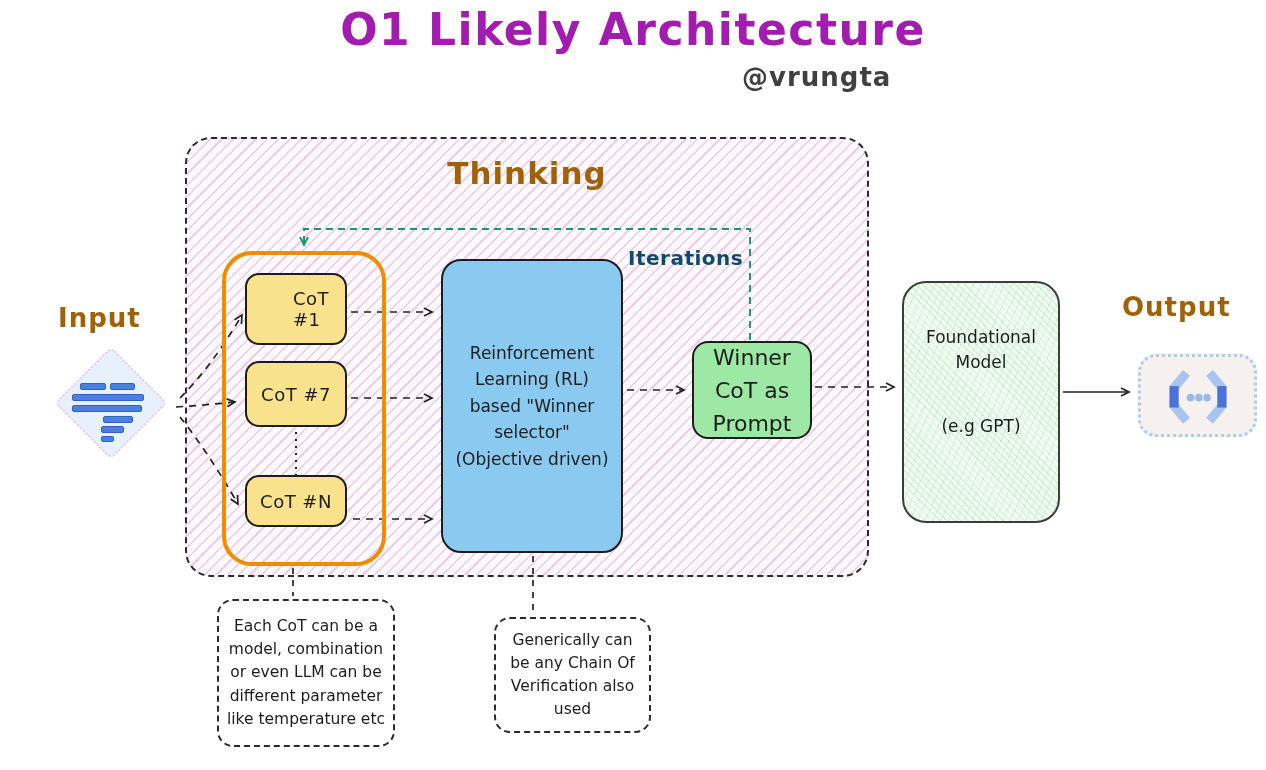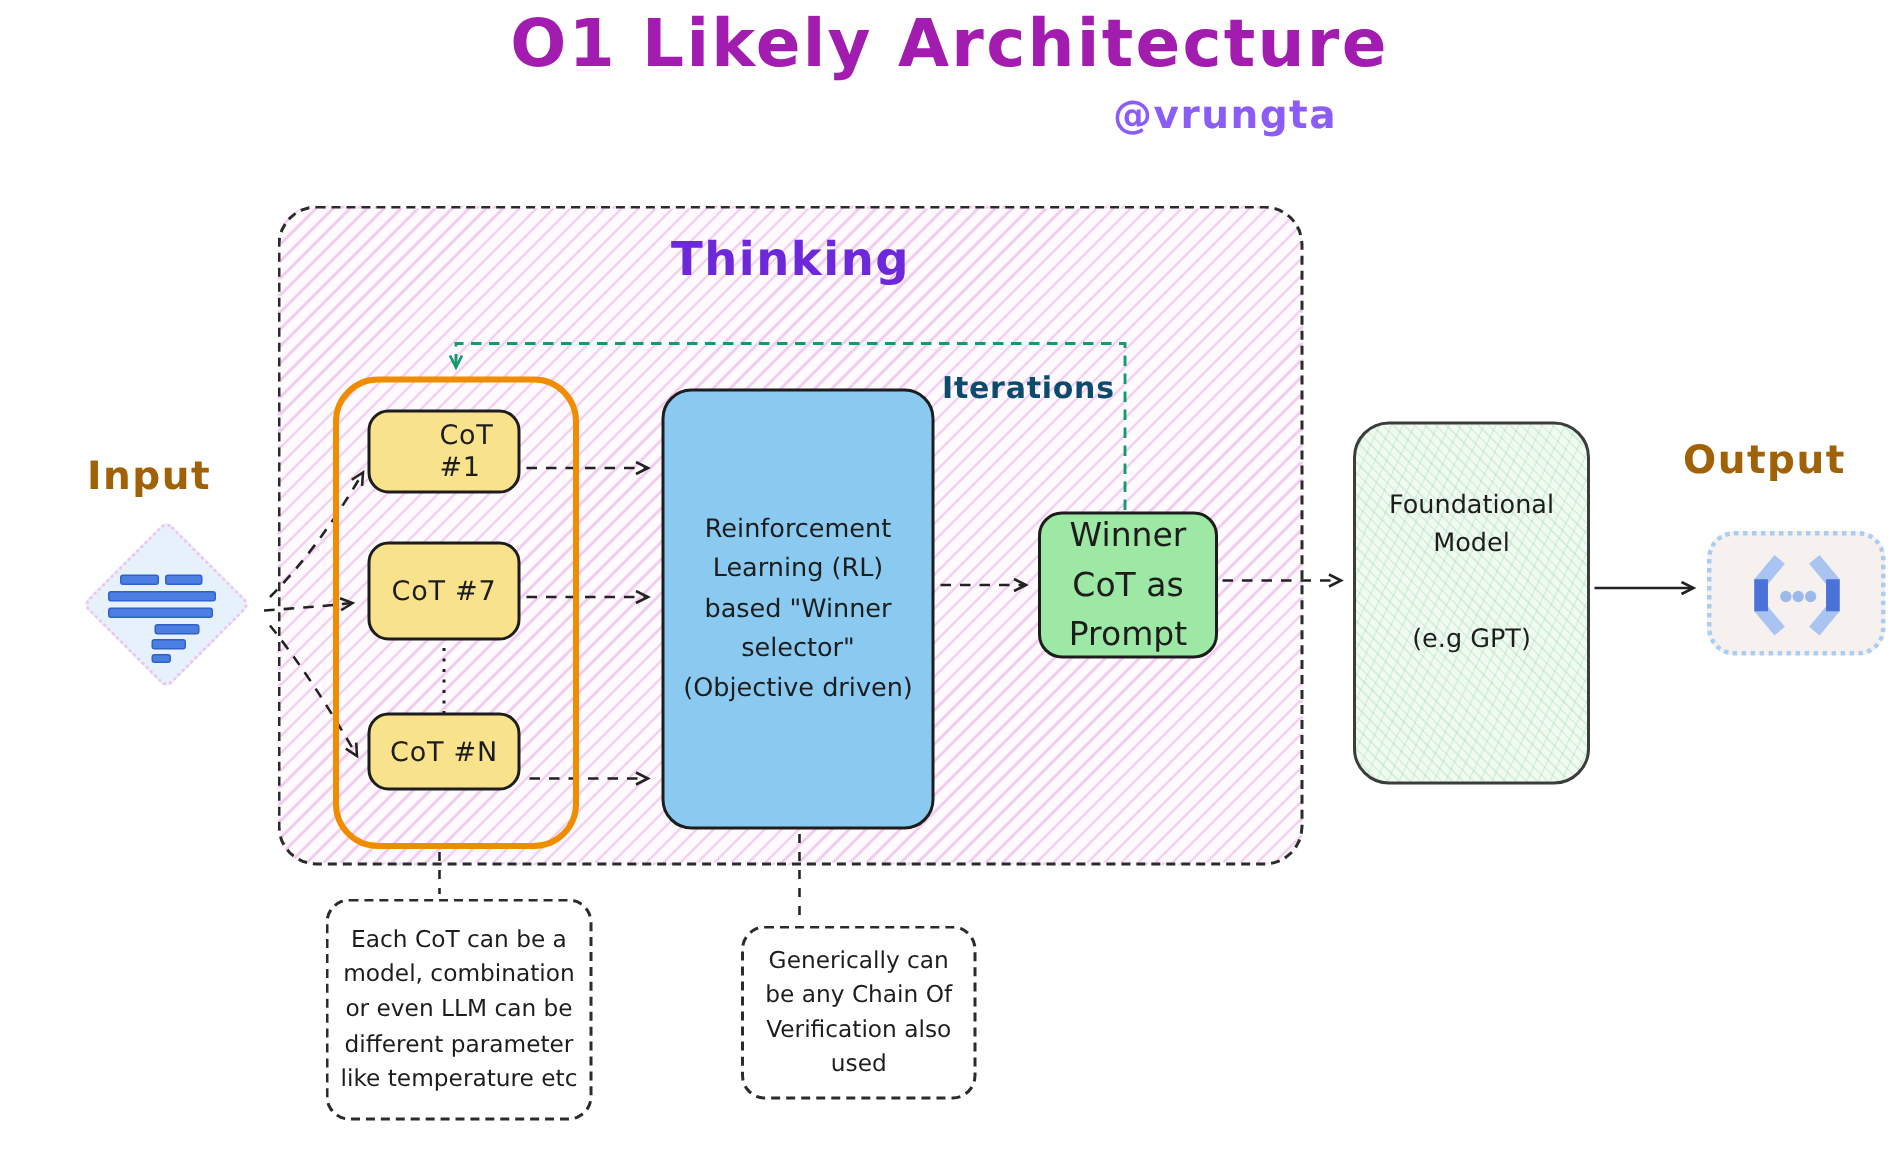--- a/index.html
+++ b/index.html
@@ -11,53 +11,53 @@
   .abs { position: absolute; }
 
   
   .title {
     left: 0; right: 0; top: 4px; text-align: center;
     font-size: 44px; font-weight: bold; letter-spacing: 1.5px; color: #a21caf;
     z-index: 5;
   }
   .author {
     left: 742px; top: 62px; font-size: 26px; font-weight: bold;
-    color: #8b5cf6; letter-spacing: 1px; z-index: 5;
+    color: #404040; letter-spacing: 1px; z-index: 5;
   }
 
   
   .thinking-region {
     left: 185px; top: 137px; width: 684px; height: 440px;
     border: 2.5px dashed #2b2b2b; border-radius: 26px;
     background-color: #fefafe;
     background-image: repeating-linear-gradient(135deg,
       rgba(225,146,217,0.45) 0px, rgba(225,146,217,0.45) 1.6px,
       transparent 1.6px, transparent 8px);
     z-index: 1;
   }
   .thinking-label {
     left: 185px; width: 684px; top: 155px; text-align: center;
-    font-size: 31px; font-weight: bold; color: #6d28d9; letter-spacing: 1px; z-index: 4;
+    font-size: 31px; font-weight: bold; color: #a16207; letter-spacing: 1px; z-index: 4;
   }
   .iterations-label {
     left: 628px; top: 246px; font-size: 20px; font-weight: bold;
     color: #0c4a6e; letter-spacing: 0.5px; z-index: 4;
   }
 
   
   .cot-group {
     left: 222px; top: 251px; width: 164px; height: 315px;
     border: 4px solid #f08c00; border-radius: 30px; z-index: 3;
   }
   .cot-box {
     width: 102px; background: #f8e38c; border: 2px solid #1d1d1d; border-radius: 14px;
     display: flex; align-items: center; justify-content: center;
     font-size: 18px; letter-spacing: 0.5px; z-index: 3;
   }
-  .cot-1 { left: 245px; top: 273px; height: 56px; padding-left: 46px; }
+  .cot-1 { left: 245px; top: 273px; height: 72px; padding-left: 46px; }
   .cot-2 { left: 245px; top: 361px; height: 66px; }
   .cot-n { left: 245px; top: 475px; height: 52px; }
 
   
   .rl-box {
     left: 441px; top: 259px; width: 182px; height: 294px;
     background: #8acaf1; border: 2px solid #1d1d1d; border-radius: 20px;
     display: flex; align-items: center; justify-content: center; text-align: center;
     font-size: 17px; line-height: 1.55; padding: 0 10px; z-index: 3;
   }

